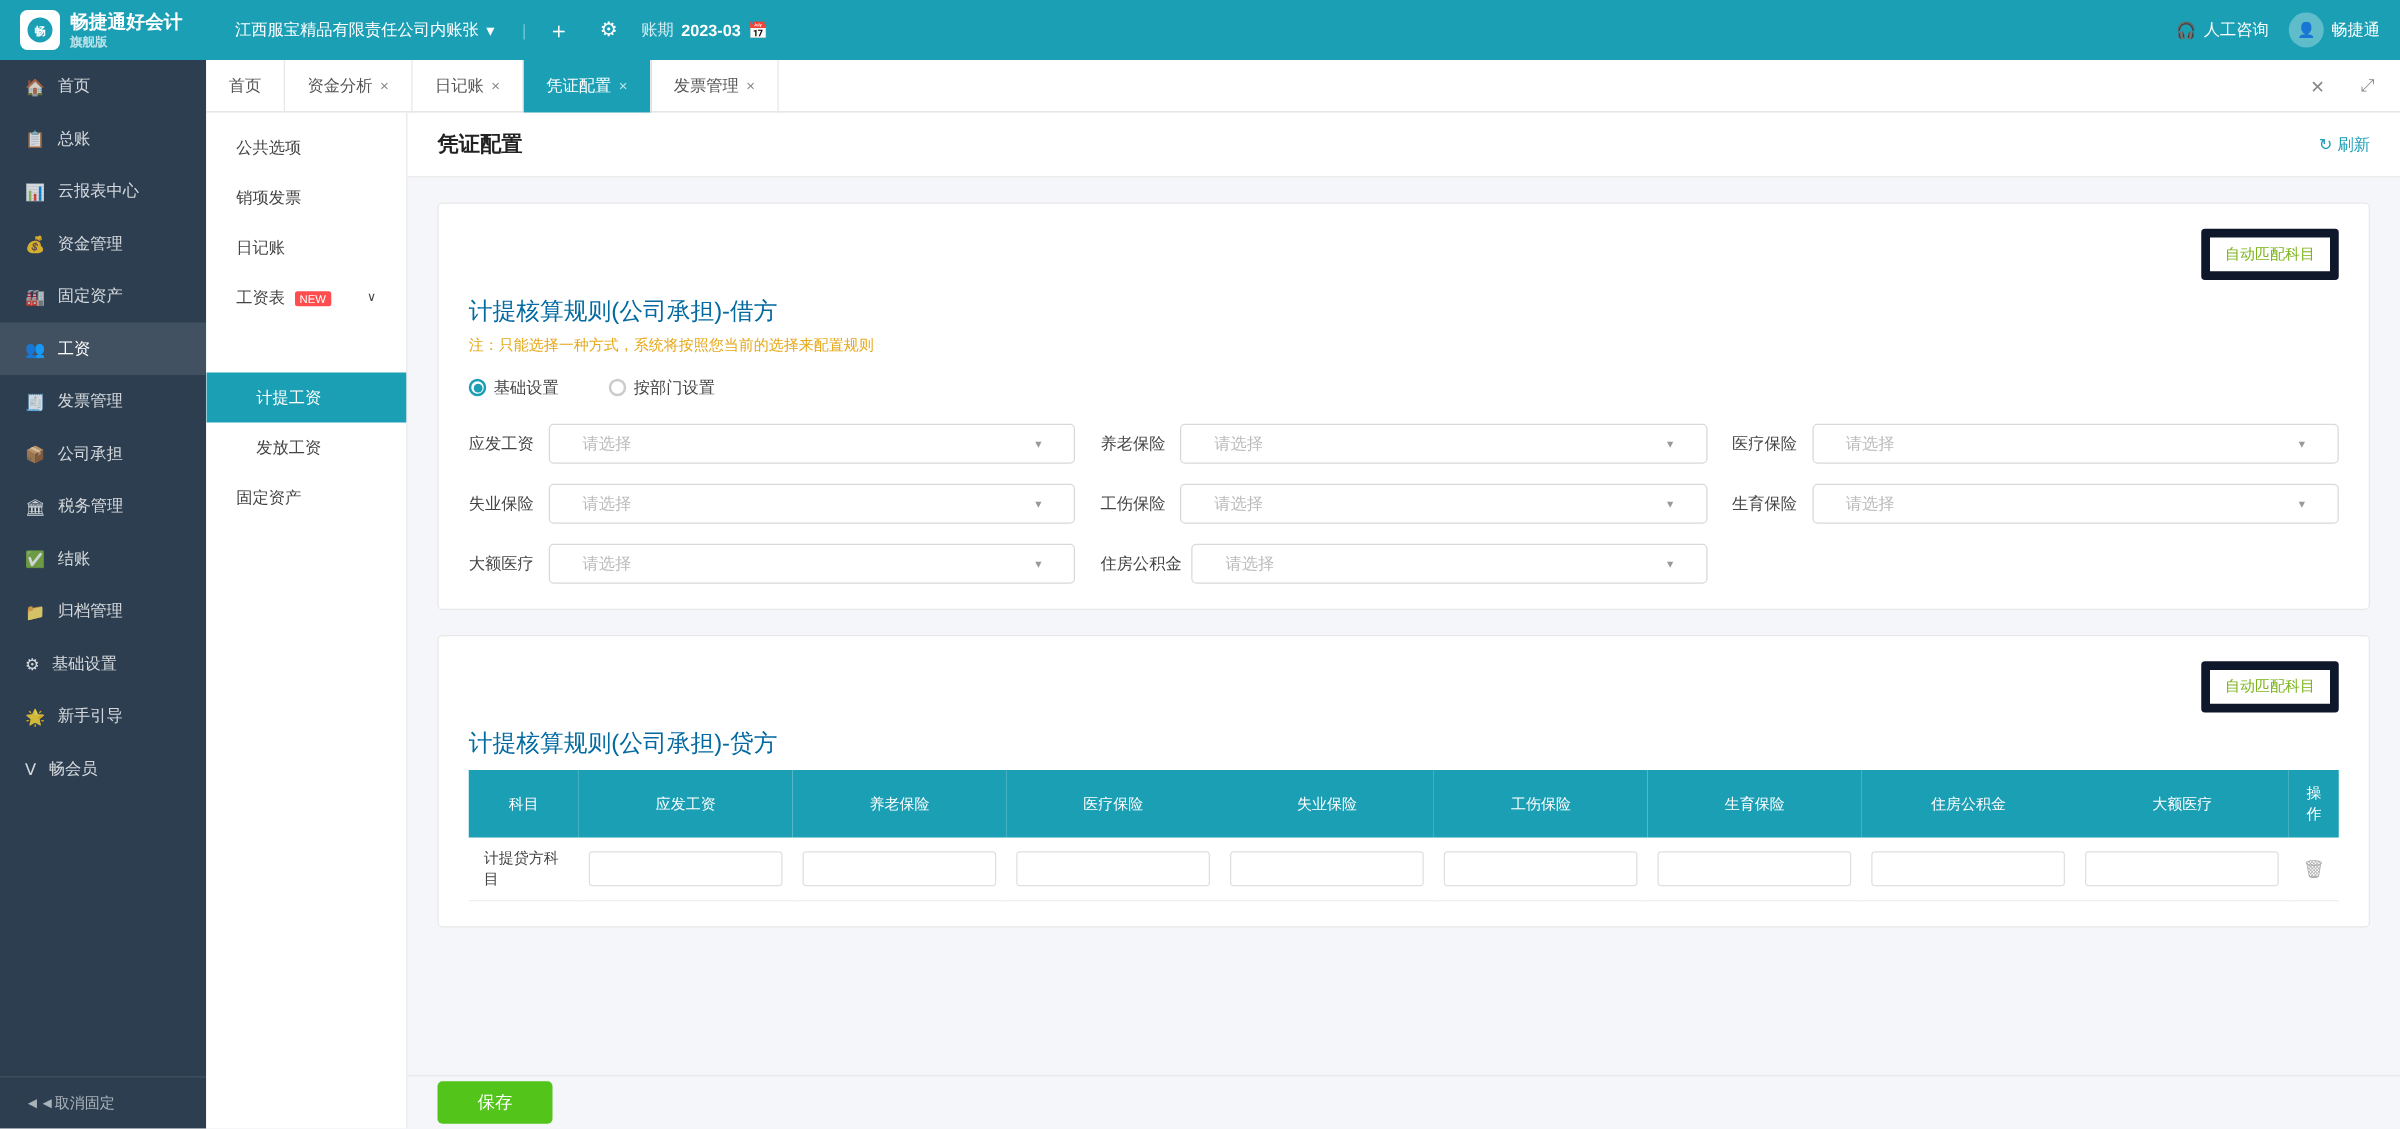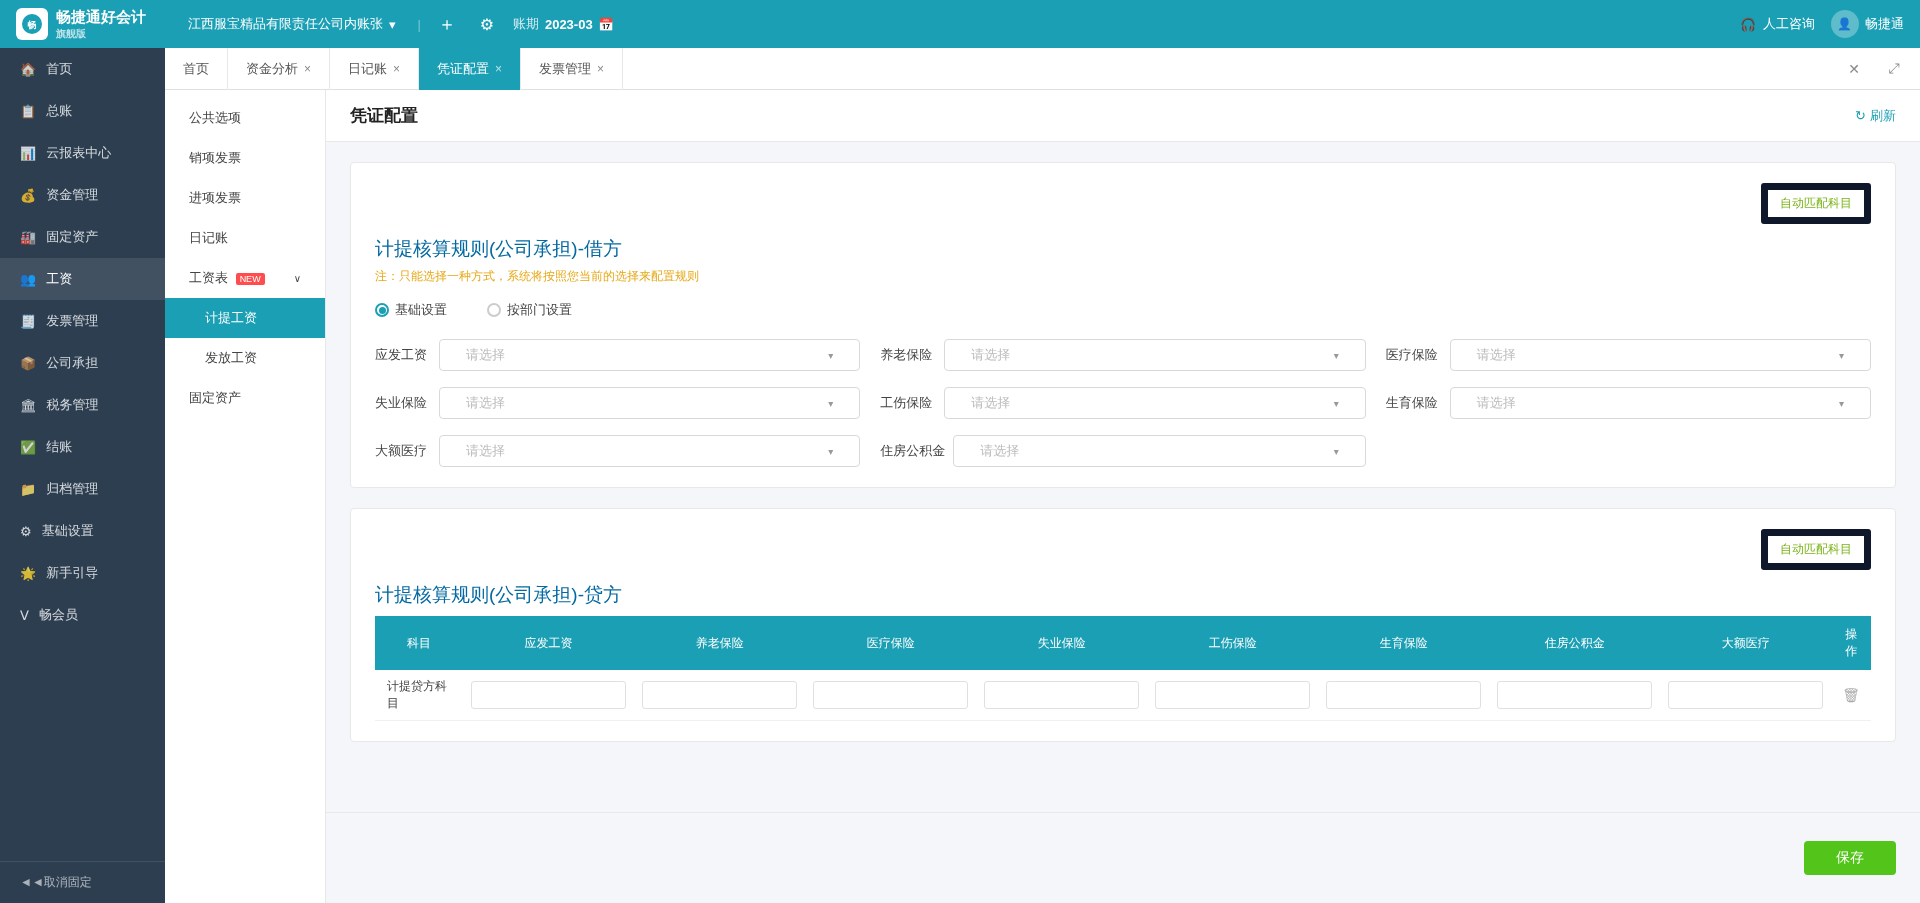--- a/index.html
+++ b/index.html
@@ -43,21 +43,21 @@
     .tab-close { font-size: 12px; opacity: 0.7; }
     .tab-bar-right { margin-left: auto; display: flex; align-items: center; padding: 0 12px; gap: 12px; }
     .tab-action-btn { width: 28px; height: 28px; display: flex; align-items: center; justify-content: center; cursor: pointer; color: #888; font-size: 14px; border-radius: 4px; }
 
     
     .page-content { flex: 1; overflow-y: auto; padding: 0; display: flex; }
 
     
     .left-menu { width: 161px; background: #fff; border-right: 1px solid #e8e8e8; flex-shrink: 0; padding-top: 8px; }
     .left-menu-item { padding: 11px 24px; cursor: pointer; color: #444; font-size: 13px; display: flex; align-items: center; justify-content: space-between; }
-    .left-menu-item.active { background: #1a9fb5; color: white; font-weight: 500; }
+    .left-menu-item.active { background: #1a9fb5; color: white; font-weight: 500; margin-top: 40px; }
     .left-menu-item.sub { padding-left: 40px; }
     .left-menu-item.sub.active { background: #1a9fb5; color: white; }
     .new-badge { background: #ff4d4f; color: white; font-size: 9px; padding: 1px 4px; border-radius: 2px; margin-left: 4px; }
     .expand-icon { font-size: 10px; }
 
     
     .right-content { flex: 1; padding: 0; overflow: hidden; display: flex; flex-direction: column; }
 
     
     .page-header { height: 52px; background: #fff; display: flex; align-items: center; padding: 0 24px; border-bottom: 1px solid #e8e8e8; }
@@ -94,21 +94,21 @@
     .data-table { width: 100%; border-collapse: collapse; margin-top: 8px; }
     .data-table thead tr { background: #1a9fb5; color: white; }
     .data-table thead th { padding: 10px 8px; font-size: 12px; font-weight: 500; text-align: center; }
     .data-table tbody tr { border-bottom: 1px solid #f0f0f0; }
     .data-table tbody td { padding: 8px; text-align: center; font-size: 12px; color: #444; }
     .data-table tbody td:first-child { text-align: left; padding-left: 12px; }
     .table-input { width: 100%; height: 28px; border: 1px solid #e0e0e0; border-radius: 3px; text-align: center; font-size: 12px; outline: none; padding: 0 4px; }
     .delete-icon { color: #aaa; cursor: pointer; font-size: 14px; }
 
     
-    .save-bar { padding: 28px 24px; background: #f5f6fa; display: flex; justify-content: flex-end; border-top: 1px solid #e8e8e8; }
+    .save-bar { padding: 4px 24px; background: #f5f6fa; display: flex; justify-content: flex-start; border-top: 1px solid #e8e8e8; }
     .save-btn { background: #52c41a; color: white; border: none; padding: 8px 32px; font-size: 14px; border-radius: 4px; cursor: pointer; font-family: inherit; }
 
     
     ::-webkit-scrollbar { width: 6px; }
     ::-webkit-scrollbar-track { background: #f1f1f1; }
     ::-webkit-scrollbar-thumb { background: #ccc; border-radius: 3px; }
 
     .clearfix::after { content: ''; display: block; clear: both; }
   </style>
 </head>
@@ -246,23 +246,20 @@
     </div>
 
     <div class="page-content">
 
       <div class="left-menu">
         <div class="left-menu-item">
           <span>公共选项</span>
         </div>
         <div class="left-menu-item">
           <span>销项发票</span>
-        </div>
-        <div class="left-menu-item">
-          <span>进项发票</span>
         </div>
         <div class="left-menu-item">
           <span>日记账</span>
         </div>
         <div class="left-menu-item">
           <span>工资表 <span class="new-badge">NEW</span></span>
           <span class="expand-icon">∨</span>
         </div>
         <div class="left-menu-item sub active">
           <span>计提工资</span>

